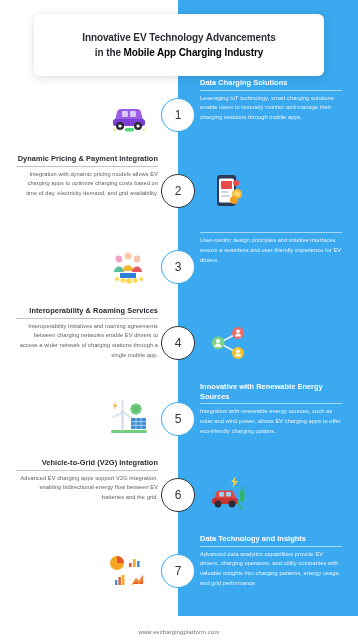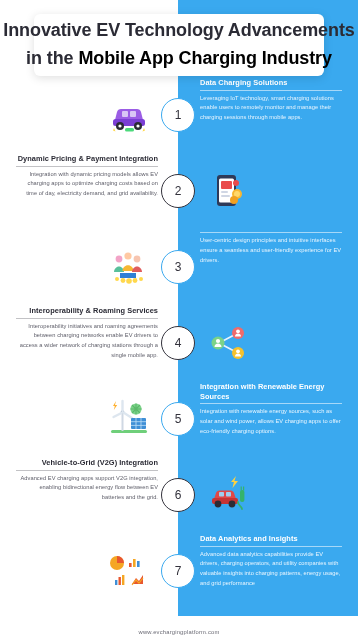--- a/index.html
+++ b/index.html
@@ -21,21 +21,21 @@
   }
   
   #header-card {
     position:absolute; top:14px; left:34px; width:290px; height:62px;
     background:#ffffff; border-radius:6px;
     box-shadow:0 2px 10px rgba(0,0,0,0.13);
     display:flex; flex-direction:column; align-items:center; justify-content:center;
     z-index:5; padding:0 10px;
   }
   #header-card .line {
-    font-size:18px; font-weight:bold; color:#2b2b35;
+    font-size:10px; font-weight:bold; color:#2b2b35;
     letter-spacing:-0.1px; line-height:1.55; text-align:center;
     white-space:nowrap;
   }
   .accent { color:#000000; }
   .row {
     position:absolute; left:0; width:358px; height:74px;
   }
   .badge {
     position:absolute; left:161px; top:50%; transform:translateY(-50%);
     width:34px; height:34px; border-radius:50%;
@@ -172,21 +172,21 @@
           <path d="M30 14.5c0-1.8 1.4-3 3-3s3 1.2 3 3z" fill="#fff"></path>
     <circle cx="33" cy="31" r="6" fill="#f5c12e"></circle>
           <circle cx="33" cy="29.3" r="1.9" fill="#fff"></circle>
           <path d="M30 34.5c0-1.8 1.4-3 3-3s3 1.2 3 3z" fill="#fff"></path>
   </svg>
       </div>
       <div class="badge on-white">4</div>
     </div>
     <div class="row" style="top: 382px;">
       <div class="txt right">
-        <div class="ttl">Integration with Renewable Energy Sources</div>
+        <div class="ttl">Innovative with Renewable Energy Sources</div>
         <div class="rule"></div>
         <div class="bdy">Integration with renewable energy sources, such as solar and wind power, allows EV charging apps to offer eco-friendly charging options.</div>
       </div>
       <div class="illus side-left">
         <svg viewBox="0 0 48 42">
     <rect x="6" y="32" width="36" height="3" rx="1.5" fill="#6fcf7a"></rect>
     <rect x="16.5" y="14" width="2" height="19" fill="#cfd8e3"></rect>
     <circle cx="17.5" cy="14" r="1.8" fill="#8fa3b8"></circle>
     <path d="M17.5 13 L17.5 3 M17.5 14.5 L8.5 19 M18.8 14.8 L27 20" stroke="#dde6ef" stroke-width="2.4" stroke-linecap="round"></path>
     <circle cx="31" cy="11" r="5.6" fill="#7bd389"></circle>
@@ -218,21 +218,21 @@
     <rect x="35" y="16" width="4.4" height="12" rx="2" fill="#34b36b"></rect>
     <rect x="35.6" y="12.5" width="1.2" height="4" fill="#34b36b"></rect>
     <rect x="38" y="12.5" width="1.2" height="4" fill="#34b36b"></rect>
     <path d="M33 28c0 4 4 4 4 7" stroke="#34b36b" stroke-width="1.8" fill="none" stroke-linecap="round"></path>
   </svg>
       </div>
       <div class="badge on-white">6</div>
     </div>
     <div class="row" style="top: 534px;">
       <div class="txt right">
-        <div class="ttl">Data Analytics and Insights</div>
+        <div class="ttl">Data Technology and Insights</div>
         <div class="rule"></div>
         <div class="bdy">Advanced data analytics capabilities provide EV drivers, charging operators, and utility companies with valuable insights into charging patterns, energy usage, and grid performance</div>
       </div>
       <div class="illus side-left">
         <svg viewBox="0 0 48 42">
     <circle cx="12" cy="13" r="7" fill="#f5a623"></circle>
     <path d="M12 13V6a7 7 0 0 1 7 7z" fill="#e8562f"></path>
     <rect x="22" y="5" width="16" height="14" rx="1" fill="#fff"></rect>
     <rect x="24" y="13" width="2.6" height="4" fill="#e8562f"></rect>
     <rect x="28" y="9" width="2.6" height="8" fill="#f5a623"></rect>

